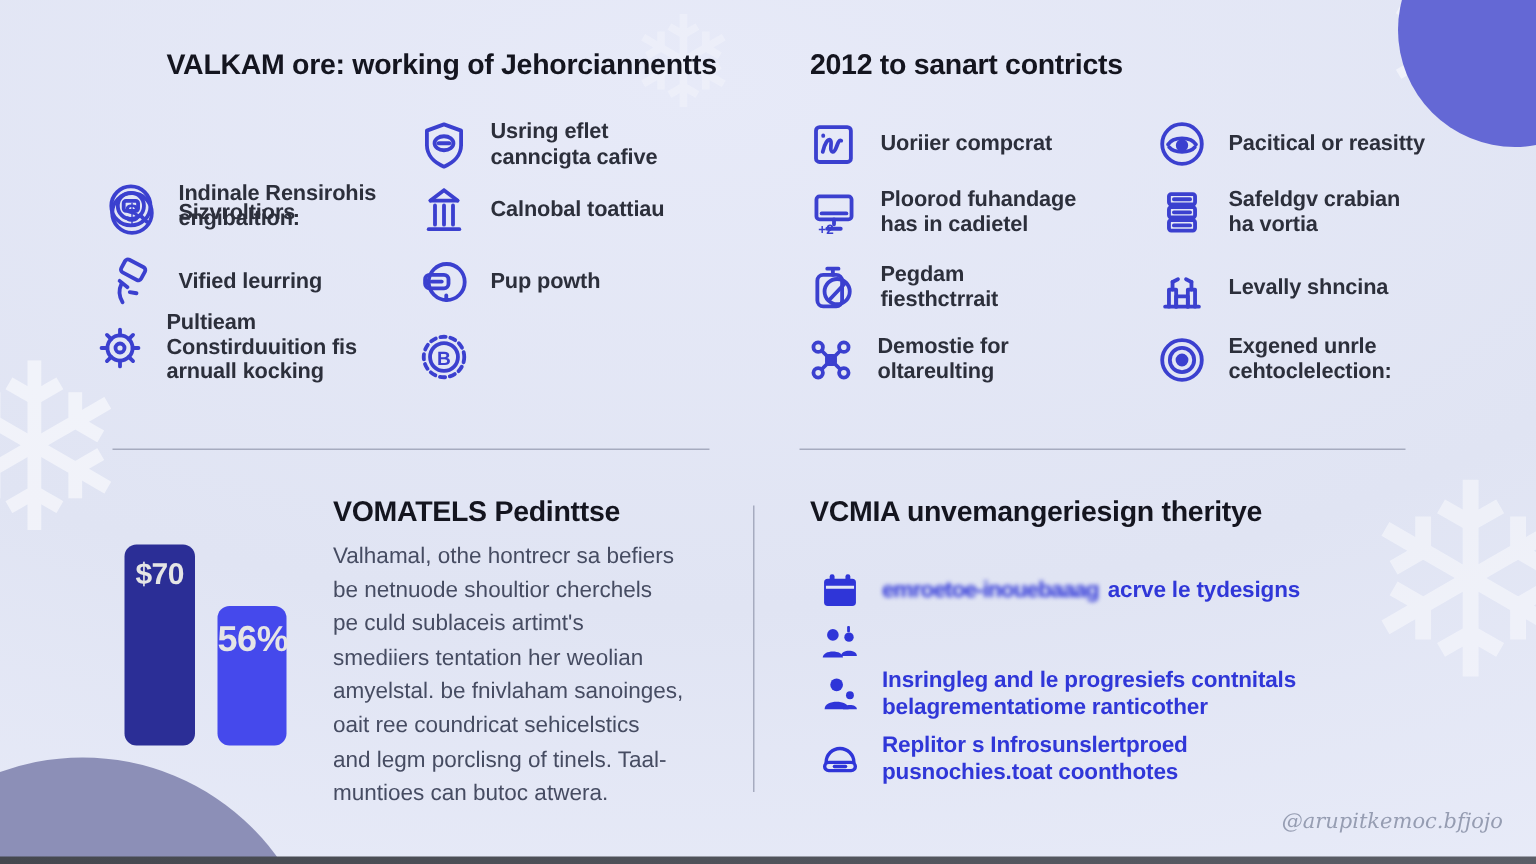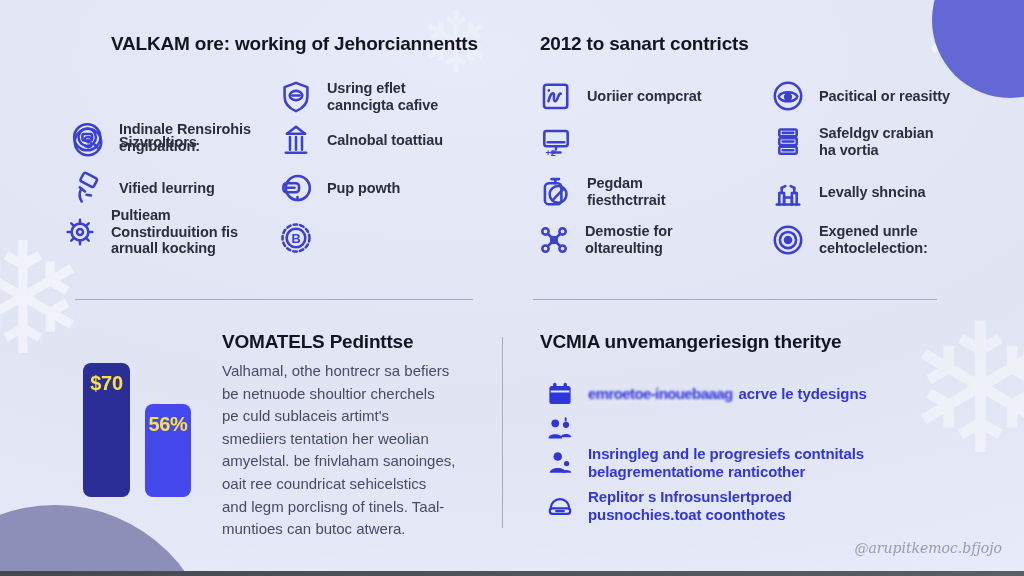--- a/index.html
+++ b/index.html
@@ -15,21 +15,21 @@
   .li{position:absolute;display:flex;gap:13px;align-items:center;}
   .li .ic{flex:0 0 auto;width:36px;height:36px;color:#3b40cf;}
   .li .ic svg{width:100%;height:100%;fill:none;stroke:currentColor;stroke-width:1.7;stroke-linecap:round;stroke-linejoin:round;}
   .li .lb{font-size:14.5px;font-weight:700;color:#2c2f3b;line-height:1.14;white-space:pre-line;letter-spacing:-0.1px;}
   .li.blue .ic{width:30px;height:30px;color:#2f35d8;}
   .li.blue .ic svg.solid{fill:currentColor;stroke:none;}
   .li.blue .lb{color:#3037d8;font-size:15px;line-height:1.2;}
   .smear{filter:blur(1.3px);font-weight:800;letter-spacing:-0.6px;margin-right:6px;}
   .hdiv,.vdiv{position:absolute;background:#a6abbf;}
   .bar{position:absolute;border-radius:8px;}
-  .bar .bl{color:#fde047;font-weight:800;font-size:20px;text-align:center;margin-top:9px;letter-spacing:-0.3px;}
+  .bar .bl{color:#e5e5e5;font-weight:800;font-size:20px;text-align:center;margin-top:9px;letter-spacing:-0.3px;}
   .para{position:absolute;font-size:15px;line-height:22.6px;color:#464c62;white-space:pre-line;font-weight:400;}
   .wm{position:absolute;font-style:italic;color:#969db2;font-size:14px;font-family:"DejaVu Serif", serif;}
   svg text{stroke:none;fill:currentColor;font-family:"Liberation Sans",sans-serif;}
 </style>
 </head>
 <body>
 
 <div class="stage">
 
   <span class="snow" style="left:920px;top:-30px;font-size:120px;opacity:.5;">❄</span>
@@ -169,20 +169,22 @@
 
     <div class="li" style="left:538px;top:124px;">
       <span class="ic">
         <svg viewBox="0 0 24 24">
             <rect x="4.2" y="4.6" width="15.6" height="10.2" rx="1.4"></rect>
             <path d="M6.5 12.2 h11"></path>
             <path d="M12 14.8 v2.2 M9 19 h6"></path>
             <text x="5" y="21.5" font-size="6" font-weight="bold">+2</text>
           </svg>
       </span>
+      <span class="lb">Ploorod fuhandage
+has in cadietel</span>
     </div>
 
     <div class="li" style="left:770px;top:124px;">
       <span class="ic">
         <svg viewBox="0 0 24 24">
             <rect x="6.2" y="3.6" width="11.6" height="4.6" rx="1"></rect>
             <rect x="6.2" y="9.4" width="11.6" height="4.6" rx="1"></rect>
             <rect x="6.2" y="15.2" width="11.6" height="4.6" rx="1"></rect>
             <path d="M8.4 5.9 h7.2 M8.4 11.7 h7.2 M8.4 17.5 h7.2"></path>
           </svg>
@@ -243,21 +245,21 @@
       <span class="lb">Exgened unrle
 cehtoclelection:</span>
     </div>
   </div>
 
   <div>
     <div class="bar" style="left:83px;top:363px;width:47px;height:134px;background:#2b2e96;">
       <div class="bl">$70</div>
     </div>
     <div class="bar" style="left:145px;top:404px;width:46px;height:93px;background:#4549ec;">
-      <div class="bl" style="font-size:20px;">56%</div>
+      <div class="bl" style="font-size:24px;">56%</div>
     </div>
 
     <div class="q-title" style="left:222px;top:331px;">VOMATELS Pedinttse</div>
     <div class="para" style="left:222px;top:360px;width:262px;">Valhamal, othe hontrecr sa befiers
 be netnuode shoultior cherchels
 pe culd sublaceis artimt's
 smediiers tentation her weolian
 amyelstal. be fnivlaham sanoinges,
 oait ree coundricat sehicelstics
 and legm porclisng of tinels. Taal-

